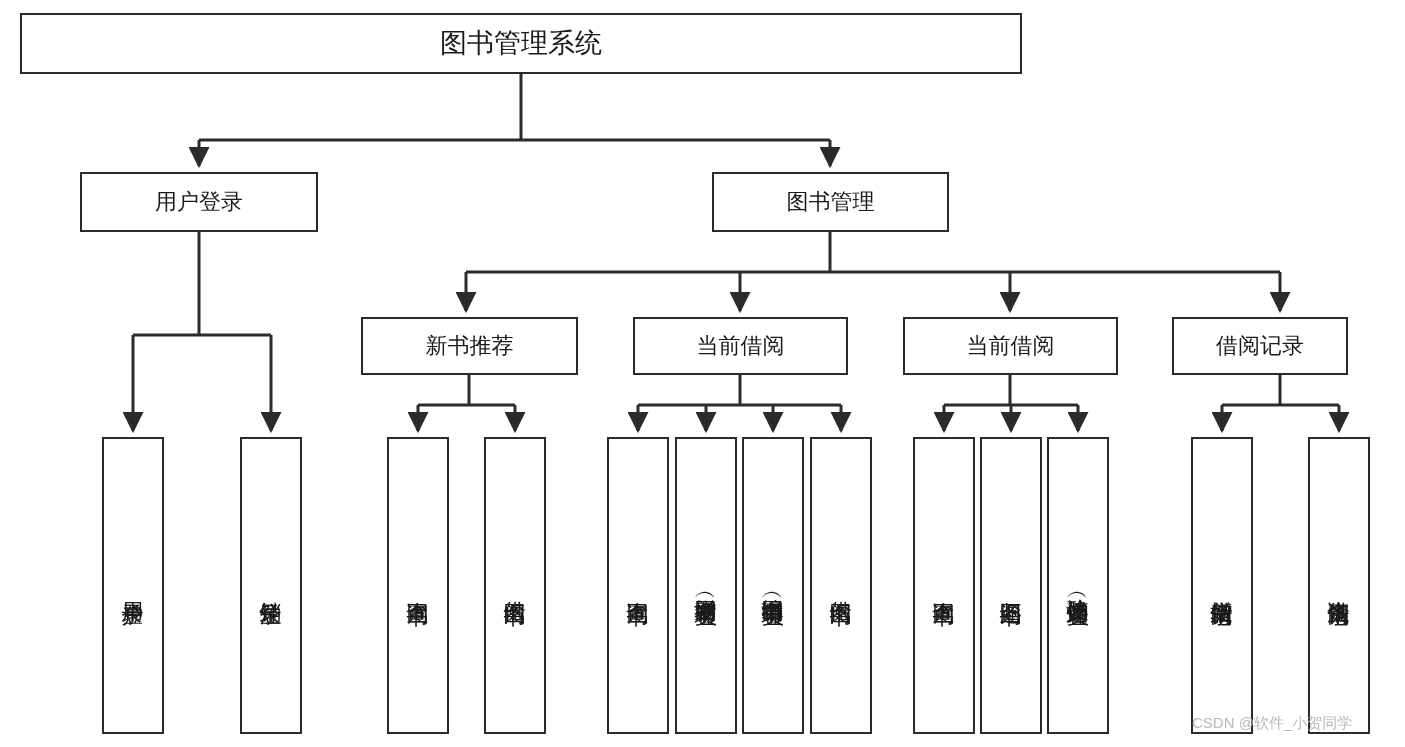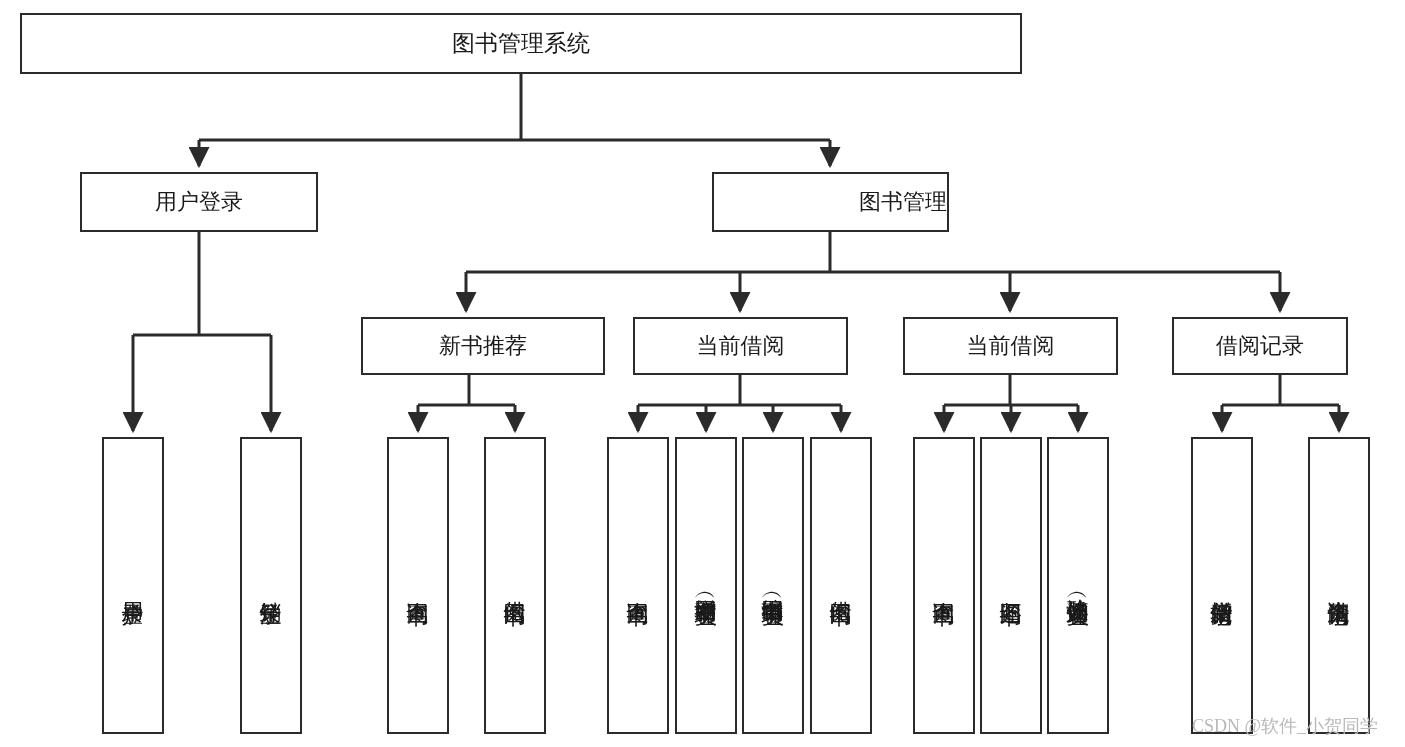--- a/index.html
+++ b/index.html
@@ -39,44 +39,44 @@
     color: #1a1a1a;
     line-height: 1.12;
     text-align: center;
     white-space: nowrap;
   }
   
   .node.horiz .node-label {
     font-size: 22px;
   }
   .node.root .node-label {
-    font-size: 23px;
+    font-size: 27px;
   }
   
   .node.vert {
     align-items: center;
   }
   .node.vert .node-label {
     font-size: 22px;
     writing-mode: vertical-rl;
     text-orientation: upright;
     line-height: 1.14;
     letter-spacing: 1px;
     white-space: nowrap;
     max-height: 276px;
   }
   .watermark {
     position: absolute;
     left: 1192px;
     top: 714px;
-    font-size: 18px;
+    font-size: 15px;
     color: #b9b9b9;
     white-space: nowrap;
     z-index: 3;
-    font-family: Liberation Serif, serif;
+    font-family: Liberation Sans, sans-serif;
   }
 </style>
 </head>
 <body>
 
 <div id="diagram-root">
 
   <svg id="edge-layer" viewBox="0 0 1405 747" xmlns="http://www.w3.org/2000/svg">
     <defs>
       <marker id="arrow" viewBox="0 0 10 10" refX="9" refY="5" markerWidth="7" markerHeight="7" orient="auto-start-reverse">
@@ -127,25 +127,25 @@
     </g>
   </svg>
 
   <div class="node horiz root" style="left:20px; top:13px; width:1002px; height:61px;">
     <span class="node-label">图书管理系统</span>
   </div>
 
   <div class="node horiz" style="left:80px; top:172px; width:238px; height:60px;">
     <span class="node-label">用户登录</span>
   </div>
-  <div class="node horiz" style="left:712px; top:172px; width:237px; height:60px;justify-content:flex-end;">
+  <div class="node horiz" style="left:712px; top:172px; width:237px; height:60px;">
     <span class="node-label">图书管理</span>
   </div>
 
-  <div class="node horiz" style="left:361px; top:317px; width:244px; height:58px;">
+  <div class="node horiz" style="left:361px; top:317px; width:217px; height:58px;">
     <span class="node-label">新书推荐</span>
   </div>
   <div class="node horiz" style="left:633px; top:317px; width:215px; height:58px;">
     <span class="node-label">当前借阅</span>
   </div>
   <div class="node horiz" style="left:903px; top:317px; width:215px; height:58px;">
     <span class="node-label">当前借阅</span>
   </div>
   <div class="node horiz" style="left:1172px; top:317px; width:176px; height:58px;">
     <span class="node-label">借阅记录</span>

